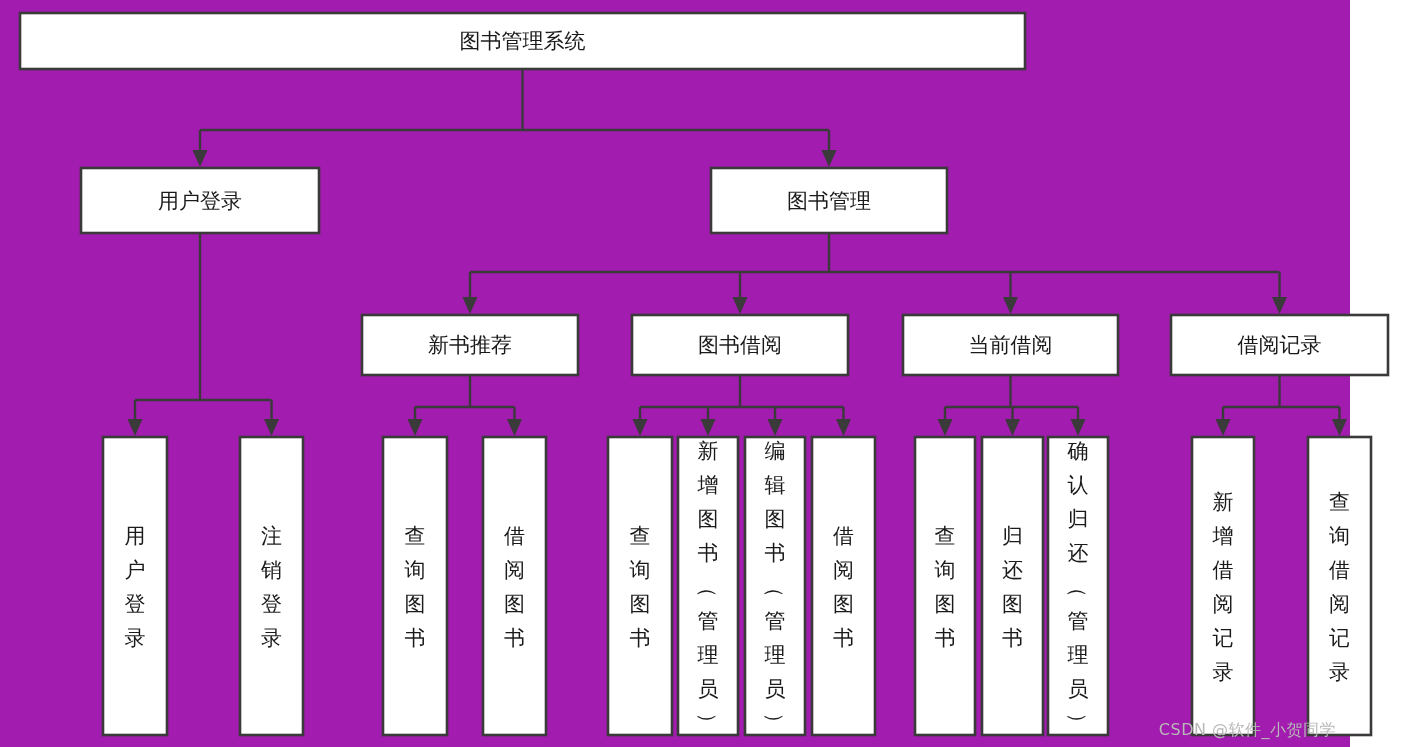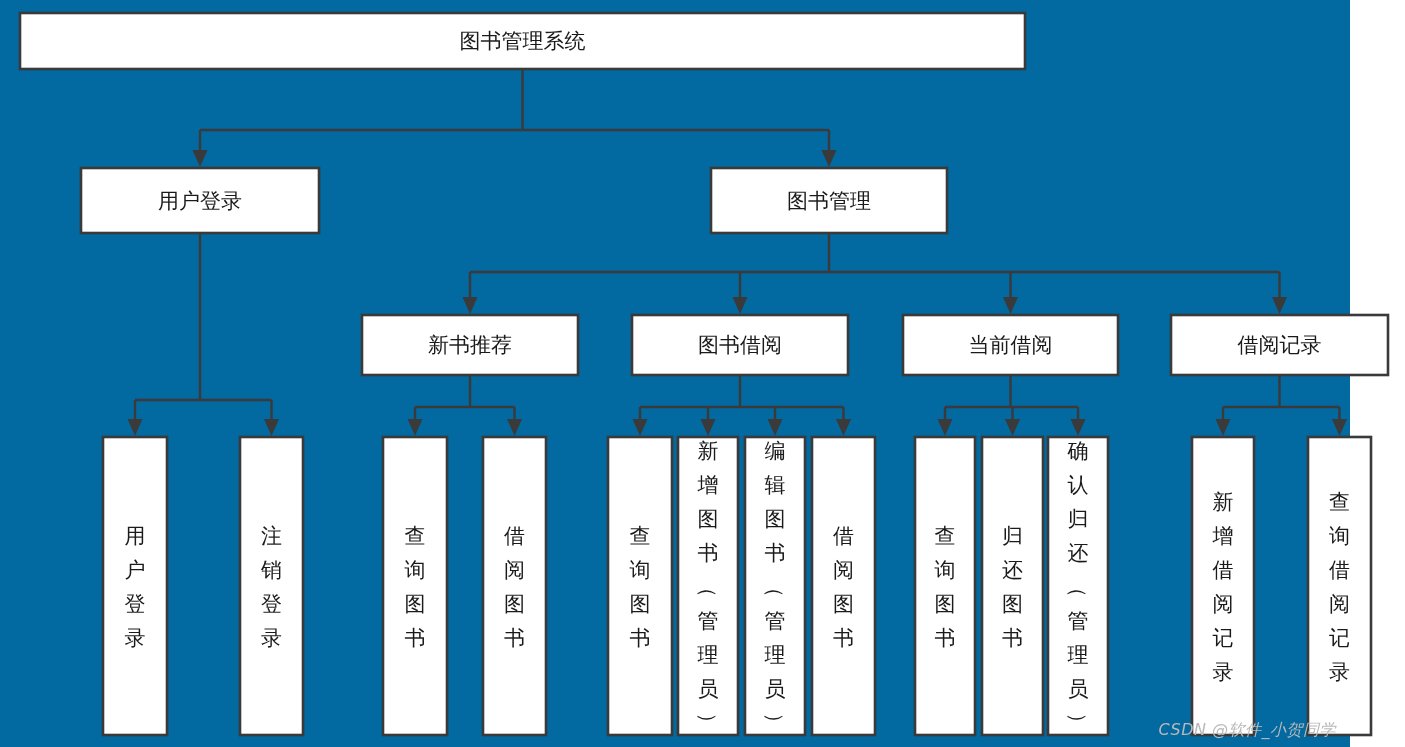--- a/index.html
+++ b/index.html
@@ -10,21 +10,21 @@
   body {
     width: 1405px;
     height: 747px;
     font-family: "DejaVu Sans", "Liberation Sans", sans-serif;
     overflow: hidden;
   }
   #diagram-root {
     position: relative;
     width: 1350px;
     height: 747px;
-    background: #0369a1;
+    background: #a21caf;
   }
   svg#tree-svg {
     position: absolute;
     left: 0;
     top: 0;
     width: 1405px;
     height: 747px;
     display: block;
   }
   .node-box {
@@ -58,21 +58,20 @@
   .watermark {
     position: absolute;
     right: 14px;
     bottom: 6px;
     font-family: "DejaVu Sans", "Liberation Sans", sans-serif;
     font-size: 16px;
     color: #b9b9b9;
     white-space: nowrap;
     letter-spacing: 0.5px;
     user-select: none;
-    font-style: italic;
   }
 </style>
 </head>
 <body>
 
 <div id="diagram-root">
 
   <svg id="tree-svg" viewBox="0 0 1405 747" xmlns="http://www.w3.org/2000/svg">
     <g id="connectors-layer">
         <path d="M 522.5 69 L 522.5 130" class="connector"></path>

